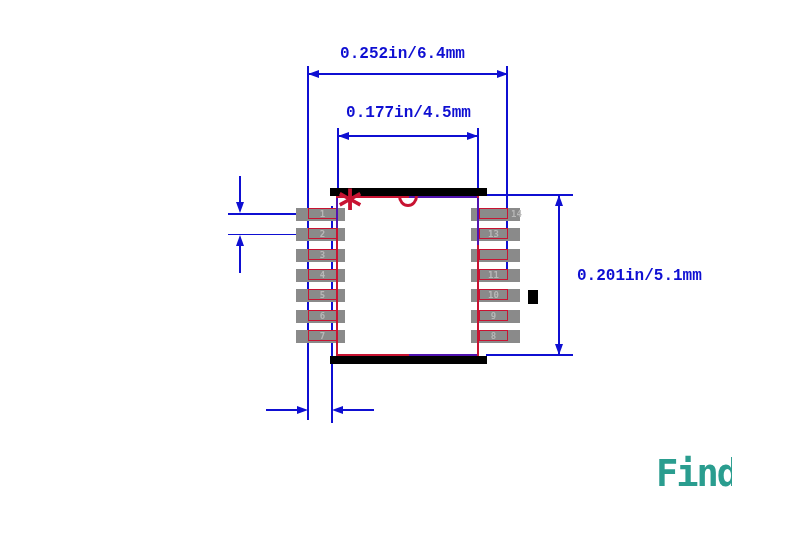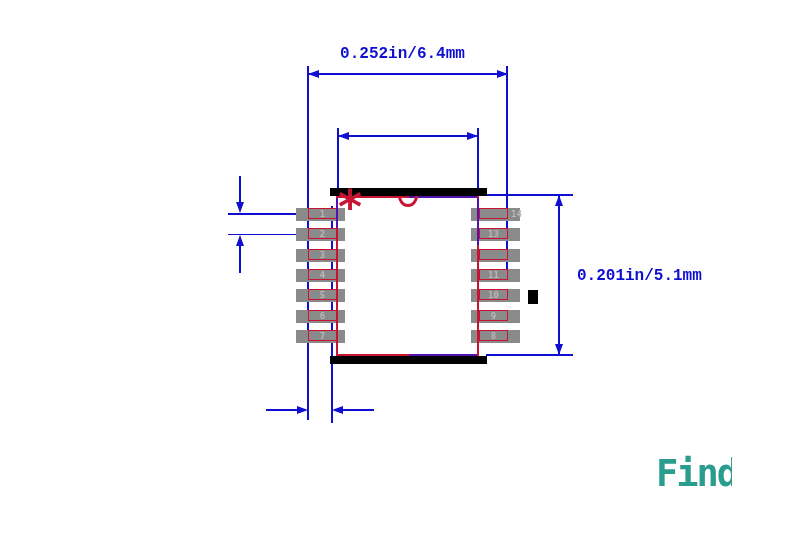--- a/index.html
+++ b/index.html
@@ -58,20 +58,21 @@
 
 <div id="canvas">
 
   <div class="dtext" style="left:330px;top:45px;width:145px;text-align:center;">0.252in/6.4mm</div>
   <div class="bl" style="left:308px;top:73px;width:200px;height:2px;"></div>
   <div class="arr l" style="left:308px;top:70px;"></div>
   <div class="arr r" style="left:497px;top:70px;"></div>
   <div class="bl" style="left:307px;top:66px;width:2px;height:354px;"></div>
   <div class="bl" style="left:506px;top:66px;width:2px;height:206px;"></div>
 
+  <div class="dtext" style="left:336px;top:104px;width:145px;text-align:center;">0.177in/4.5mm</div>
   <div class="bl" style="left:338px;top:135px;width:140px;height:2px;"></div>
   <div class="arr l" style="left:338px;top:132px;"></div>
   <div class="arr r" style="left:467px;top:132px;"></div>
   <div class="bl" style="left:337px;top:128px;width:2px;height:68px;"></div>
   <div class="bl" style="left:477px;top:128px;width:2px;height:68px;"></div>
 
   <div class="bl" style="left:228px;top:213px;width:98px;height:2px;"></div>
   <div class="bl" style="left:228px;top:234px;width:97px;height:1px;"></div>
   <div class="bl" style="left:239px;top:176px;width:2px;height:28px;"></div>
   <div class="arr d" style="left:236px;top:202px;"></div>

